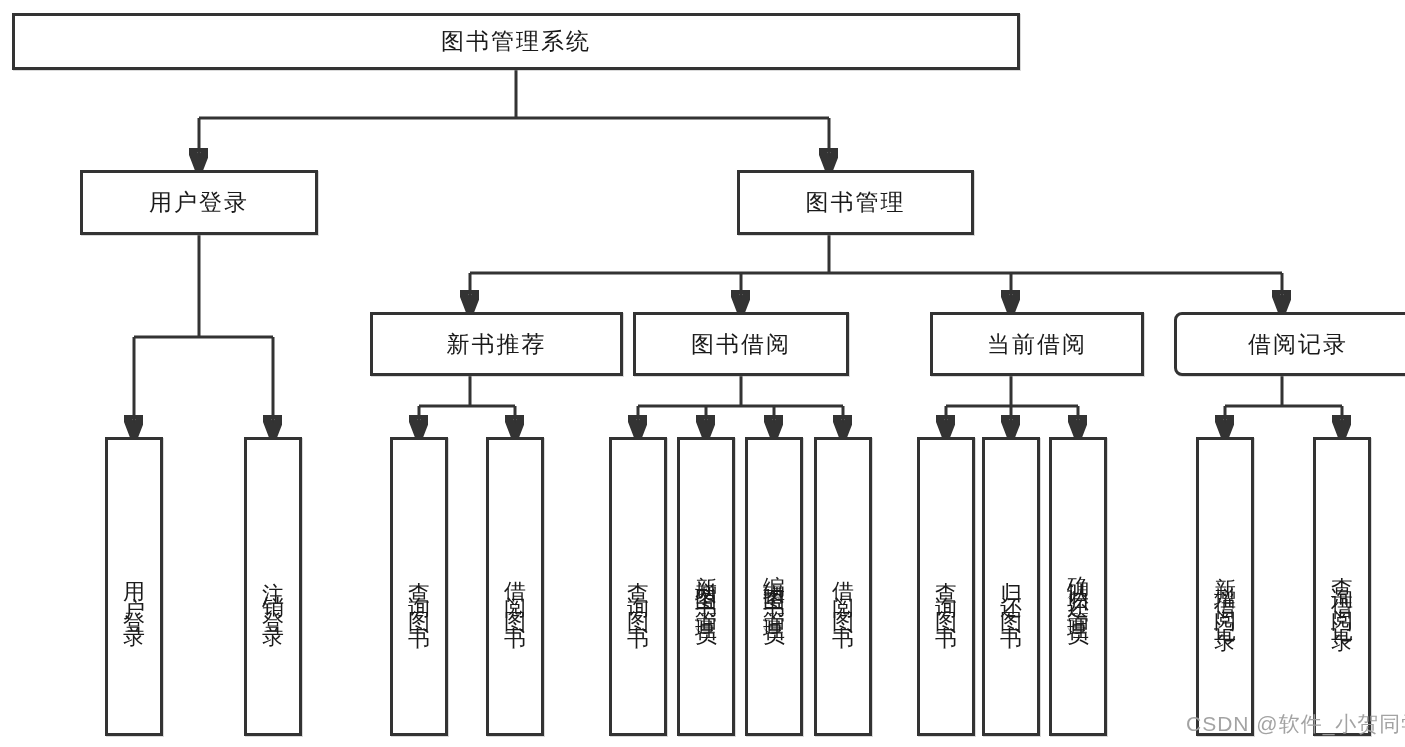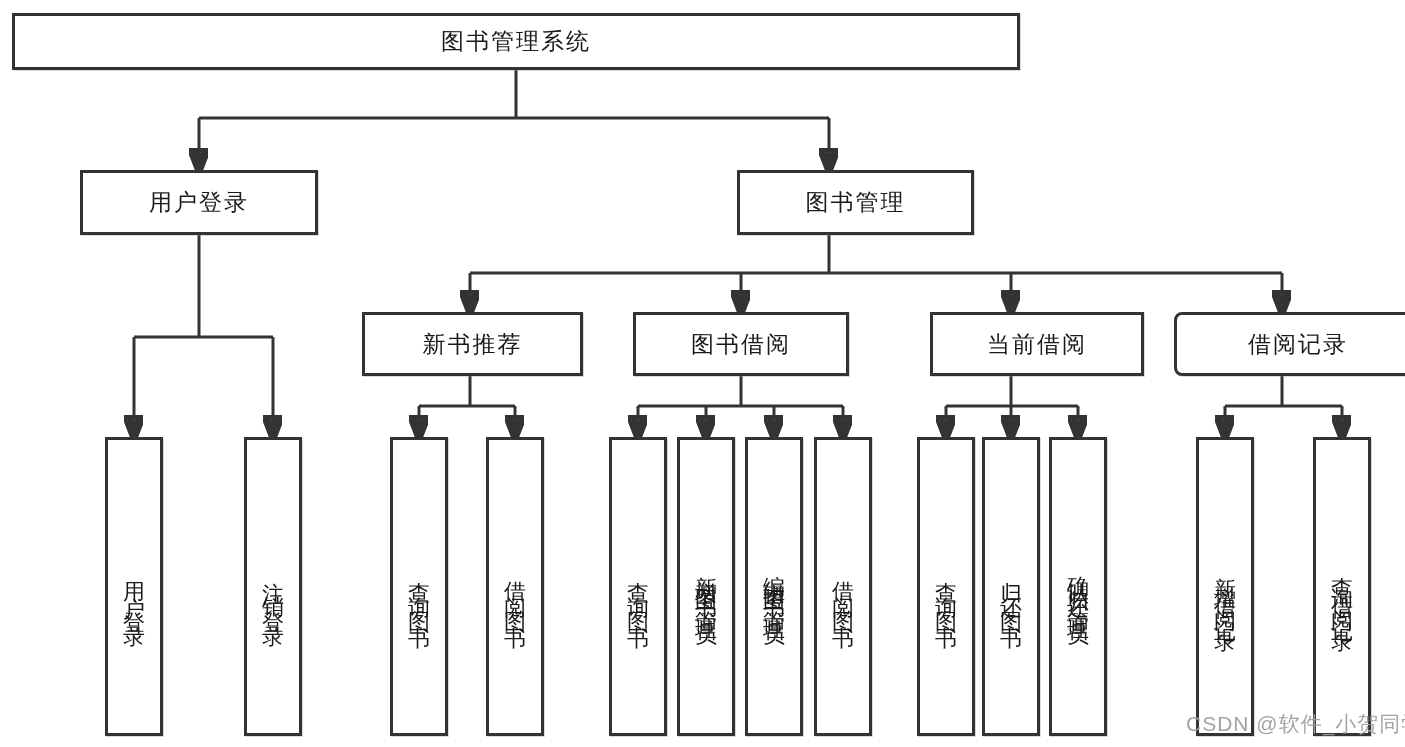--- a/index.html
+++ b/index.html
@@ -109,21 +109,21 @@
       <path d="M1225,406 V431" marker-end="url(#ah)"></path>
       <path d="M1342,406 V431" marker-end="url(#ah)"></path>
     </g>
   </svg>
 
   <div class="node" style="left:12px; top:13px; width:1008px; height:57px;">图书管理系统</div>
 
   <div class="node" style="left:80px; top:170px; width:238px; height:65px;">用户登录</div>
   <div class="node" style="left:711px; top:170px; width:237px; height:65px;margin-left:26px;">图书管理</div>
 
-  <div class="node" style="left:362px; top:312px; width:221px; height:64px;">新书推荐</div>
+  <div class="node" style="left:370px; top:312px; width:253px; height:64px;">新书推荐</div>
   <div class="node" style="left:633px; top:312px; width:216px; height:64px;">图书借阅</div>
   <div class="node" style="left:904px; top:312px; width:214px; height:64px;margin-left:26px;">当前借阅</div>
   <div class="node" style="left:1174px; top:312px; width:248px; height:64px;border-radius:8px;">借阅记录</div>
 
   <div class="node v" style="left:105px; top:437px; width:58px; height:299px;">用户登录</div>
   <div class="node v" style="left:244px; top:437px; width:58px; height:299px;">注销登录</div>
 
   <div class="node v" style="left:390px; top:437px; width:58px; height:299px;">查询图书</div>
   <div class="node v" style="left:486px; top:437px; width:58px; height:299px;">借阅图书</div>
 

